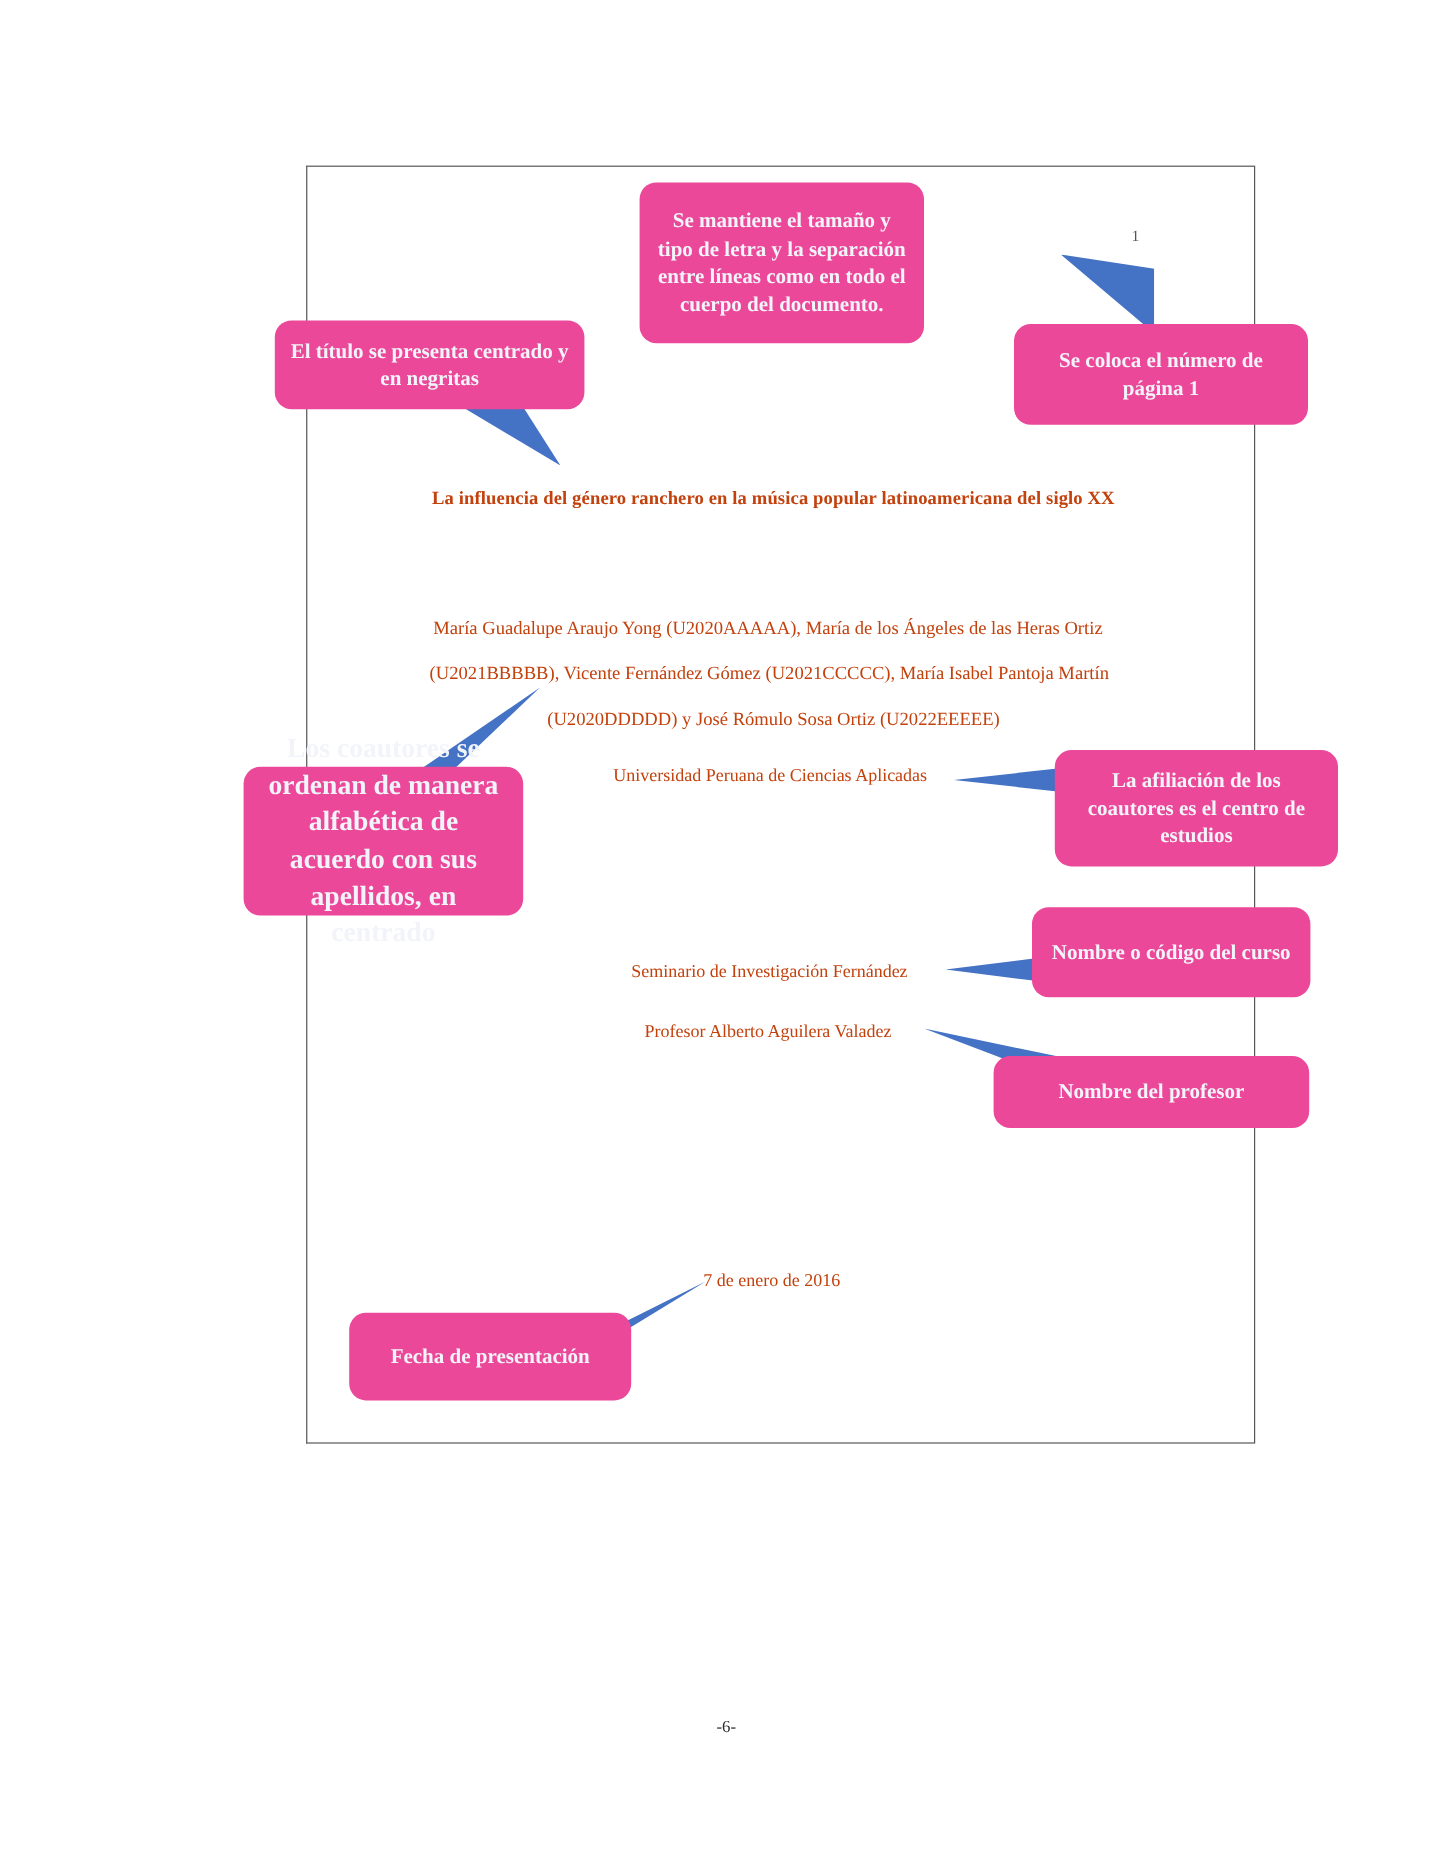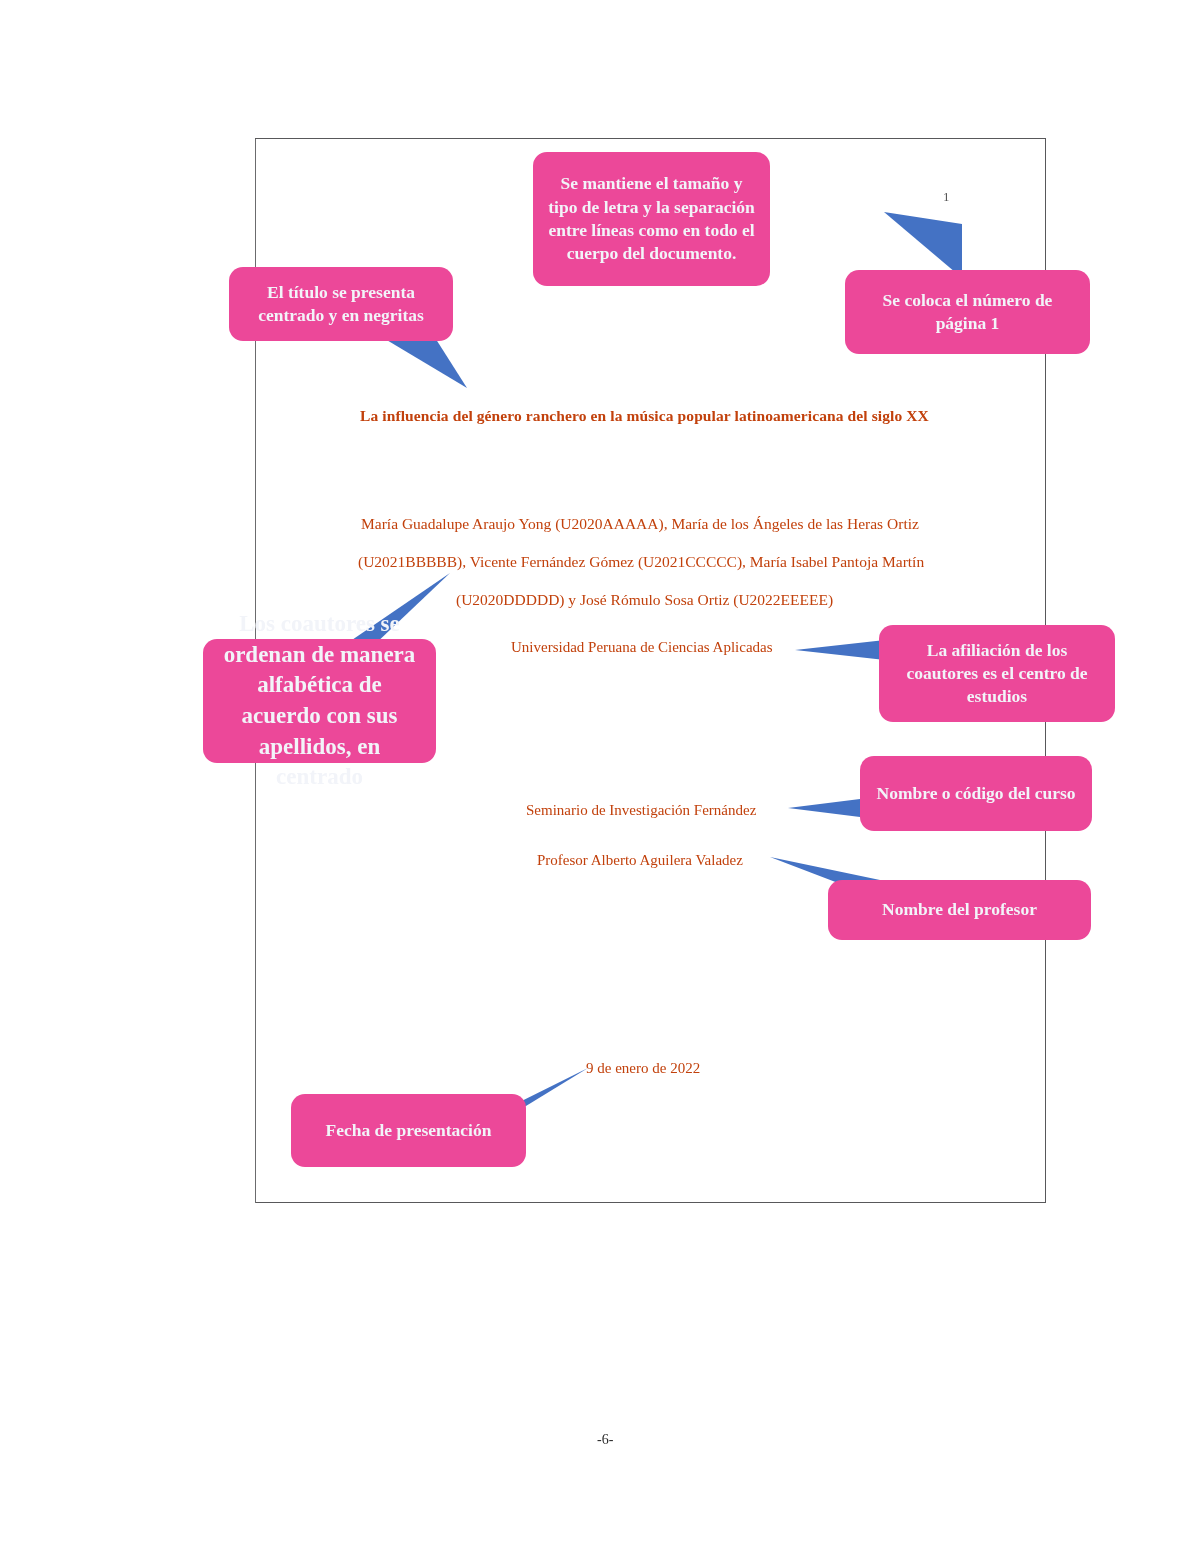--- a/index.html
+++ b/index.html
@@ -122,31 +122,31 @@
     <div class="doc-text doc-author-line" style="left: 105px; top: 376px;">María Guadalupe Araujo Yong (U2020AAAAA), María de los Ángeles de las Heras Ortiz</div>
     <div class="doc-text doc-author-line" style="left: 102px; top: 414px;">(U2021BBBBB), Vicente Fernández Gómez (U2021CCCCC), María Isabel Pantoja Martín</div>
     <div class="doc-text doc-author-line" style="left: 200px; top: 452px;">(U2020DDDDD) y José Rómulo Sosa Ortiz (U2022EEEEE)</div>
 
     <div class="doc-text doc-line" style="left: 255px; top: 500px;">Universidad Peruana de Ciencias Aplicadas</div>
 
     <div class="doc-text doc-line" style="left: 270px; top: 663px;">Seminario de Investigación Fernández</div>
 
     <div class="doc-text doc-line" style="left: 281px; top: 713px;">Profesor Alberto Aguilera Valadez</div>
 
-    <div class="doc-text doc-line" style="left: 330px; top: 921px;">9 de enero de 2022</div>
+    <div class="doc-text doc-line" style="left: 330px; top: 921px;">7 de enero de 2016</div>
   </div>
 
   <div class="doc-text doc-footer" style="left: 597px; top: 1432px;">-6-</div>
 
   <div class="callout" style="left: 533px; top: 152px; width: 237px; height: 134px;">
     <span>Se mantiene el tamaño y tipo de letra y la separación entre líneas como en todo el cuerpo del documento.</span>
   </div>
 
   <div class="tail tail-dr" style="left: 370px; top: 330px; width: 97px; height: 58px;"></div>
-  <div class="callout" style="left: 229px; top: 267px; width: 224px; height: 74px;">
+  <div class="callout" style="left: 229px; top: 267px; width: 258px; height: 74px;">
     <span>El título se presenta centrado y en negritas</span>
   </div>
 
   <div class="tail tail-ul" style="left: 884px; top: 212px; width: 78px; height: 66px;"></div>
   <div class="callout" style="left: 845px; top: 270px; width: 245px; height: 84px;">
     <span>Se coloca el número de página 1</span>
   </div>
 
   <div class="tail tail-ur" style="left: 330px; top: 573px; width: 120px; height: 82px;"></div>
   <div class="callout" style="left: 203px; top: 639px; width: 233px; height: 124px; font-size: 23px;">

